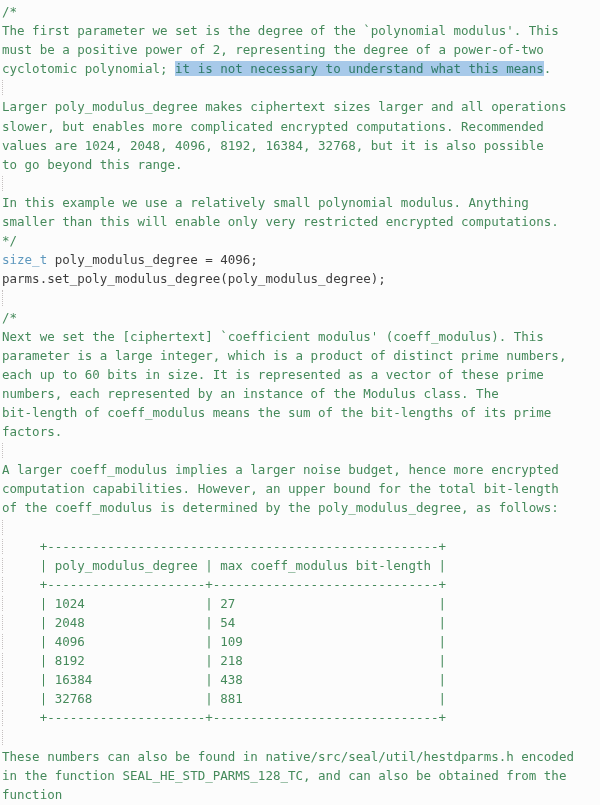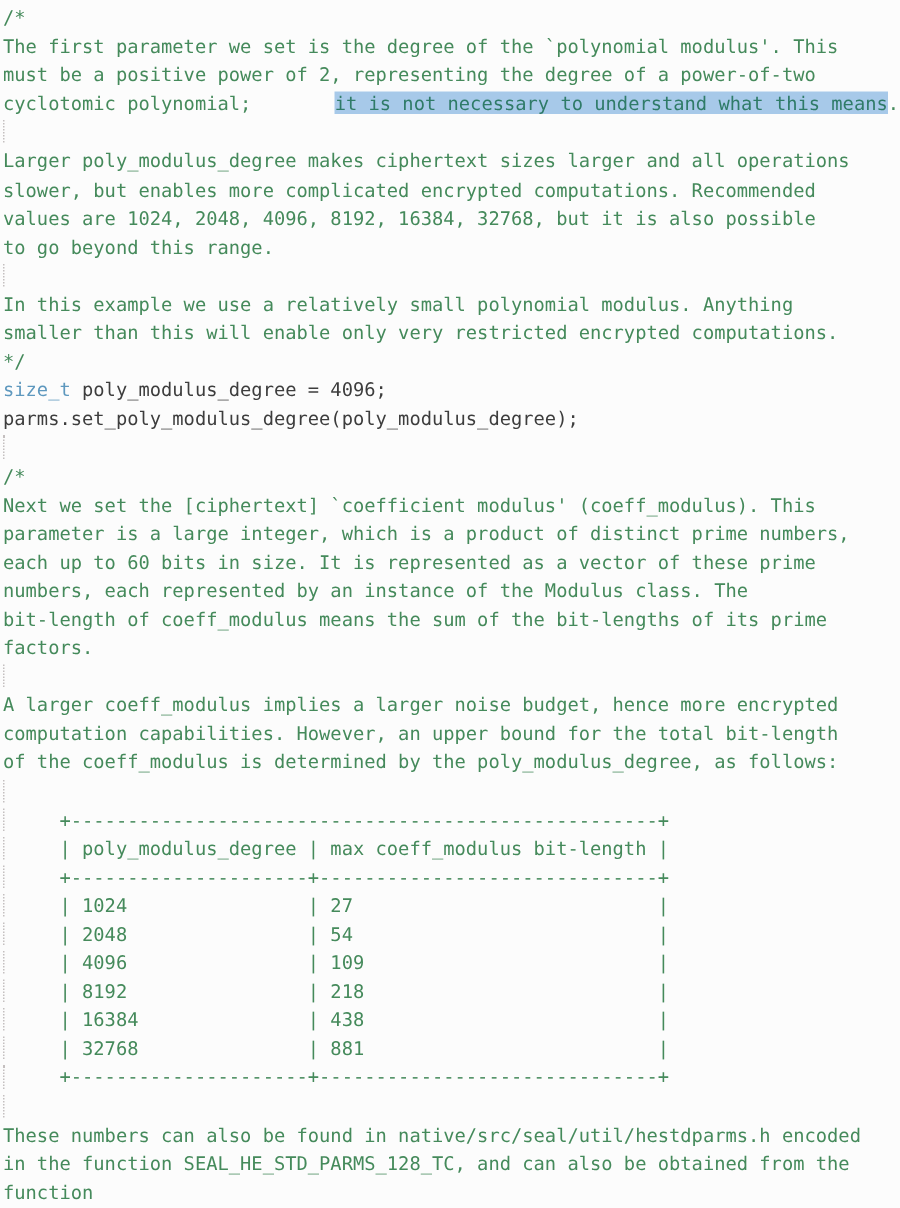--- a/index.html
+++ b/index.html
@@ -30,20 +30,20 @@
     position:relative;
     height:19.1px;
   }
   .line.guide::before{
     content:"";
     position:absolute;
     left:0;top:2px;bottom:2px;
     border-left:1px dotted var(--guide);
   }
   .tok-comment{color:var(--comment);}
-  .tok-comment-selected{color:var(--comment-sel);background:var(--sel-bg);margin-left:48px;}
+  .tok-comment-selected{color:var(--comment-sel);background:var(--sel-bg);}
   .tok-keyword{color:var(--keyword);}
   .tok-code{color:var(--code);}
 </style>
 </head>
 <body>
 
 <div class="viewport"><div class="line"><span class="tok-comment">/*</span></div><div class="line"><span class="tok-comment">The first parameter we set is the degree of the `polynomial modulus'. This</span></div><div class="line"><span class="tok-comment">must be a positive power of 2, representing the degree of a power-of-two</span></div><div class="line"><span class="tok-comment">cyclotomic polynomial; </span><span class="tok-comment-selected">it is not necessary to understand what this means</span><span class="tok-comment">.</span></div><div class="line guide"></div><div class="line"><span class="tok-comment">Larger poly_modulus_degree makes ciphertext sizes larger and all operations</span></div><div class="line"><span class="tok-comment">slower, but enables more complicated encrypted computations. Recommended</span></div><div class="line"><span class="tok-comment">values are 1024, 2048, 4096, 8192, 16384, 32768, but it is also possible</span></div><div class="line"><span class="tok-comment">to go beyond this range.</span></div><div class="line guide"></div><div class="line"><span class="tok-comment">In this example we use a relatively small polynomial modulus. Anything</span></div><div class="line"><span class="tok-comment">smaller than this will enable only very restricted encrypted computations.</span></div><div class="line"><span class="tok-comment">*/</span></div><div class="line"><span class="tok-keyword">size_t</span><span class="tok-code"> poly_modulus_degree = 4096;</span></div><div class="line"><span class="tok-code">parms.set_poly_modulus_degree(poly_modulus_degree);</span></div><div class="line guide"></div><div class="line"><span class="tok-comment">/*</span></div><div class="line"><span class="tok-comment">Next we set the [ciphertext] `coefficient modulus' (coeff_modulus). This</span></div><div class="line"><span class="tok-comment">parameter is a large integer, which is a product of distinct prime numbers,</span></div><div class="line"><span class="tok-comment">each up to 60 bits in size. It is represented as a vector of these prime</span></div><div class="line"><span class="tok-comment">numbers, each represented by an instance of the Modulus class. The</span></div><div class="line"><span class="tok-comment">bit-length of coeff_modulus means the sum of the bit-lengths of its prime</span></div><div class="line"><span class="tok-comment">factors.</span></div><div class="line guide"></div><div class="line"><span class="tok-comment">A larger coeff_modulus implies a larger noise budget, hence more encrypted</span></div><div class="line"><span class="tok-comment">computation capabilities. However, an upper bound for the total bit-length</span></div><div class="line"><span class="tok-comment">of the coeff_modulus is determined by the poly_modulus_degree, as follows:</span></div><div class="line guide"></div><div class="line guide"><span class="tok-comment">     +----------------------------------------------------+</span></div><div class="line guide"><span class="tok-comment">     | poly_modulus_degree | max coeff_modulus bit-length |</span></div><div class="line guide"><span class="tok-comment">     +---------------------+------------------------------+</span></div><div class="line guide"><span class="tok-comment">     | 1024                | 27                           |</span></div><div class="line guide"><span class="tok-comment">     | 2048                | 54                           |</span></div><div class="line guide"><span class="tok-comment">     | 4096                | 109                          |</span></div><div class="line guide"><span class="tok-comment">     | 8192                | 218                          |</span></div><div class="line guide"><span class="tok-comment">     | 16384               | 438                          |</span></div><div class="line guide"><span class="tok-comment">     | 32768               | 881                          |</span></div><div class="line guide"><span class="tok-comment">     +---------------------+------------------------------+</span></div><div class="line guide"></div><div class="line"><span class="tok-comment">These numbers can also be found in native/src/seal/util/hestdparms.h encoded</span></div><div class="line"><span class="tok-comment">in the function SEAL_HE_STD_PARMS_128_TC, and can also be obtained from the</span></div><div class="line"><span class="tok-comment">function</span></div><div class="line guide"></div></div>
 
 </body></html>

